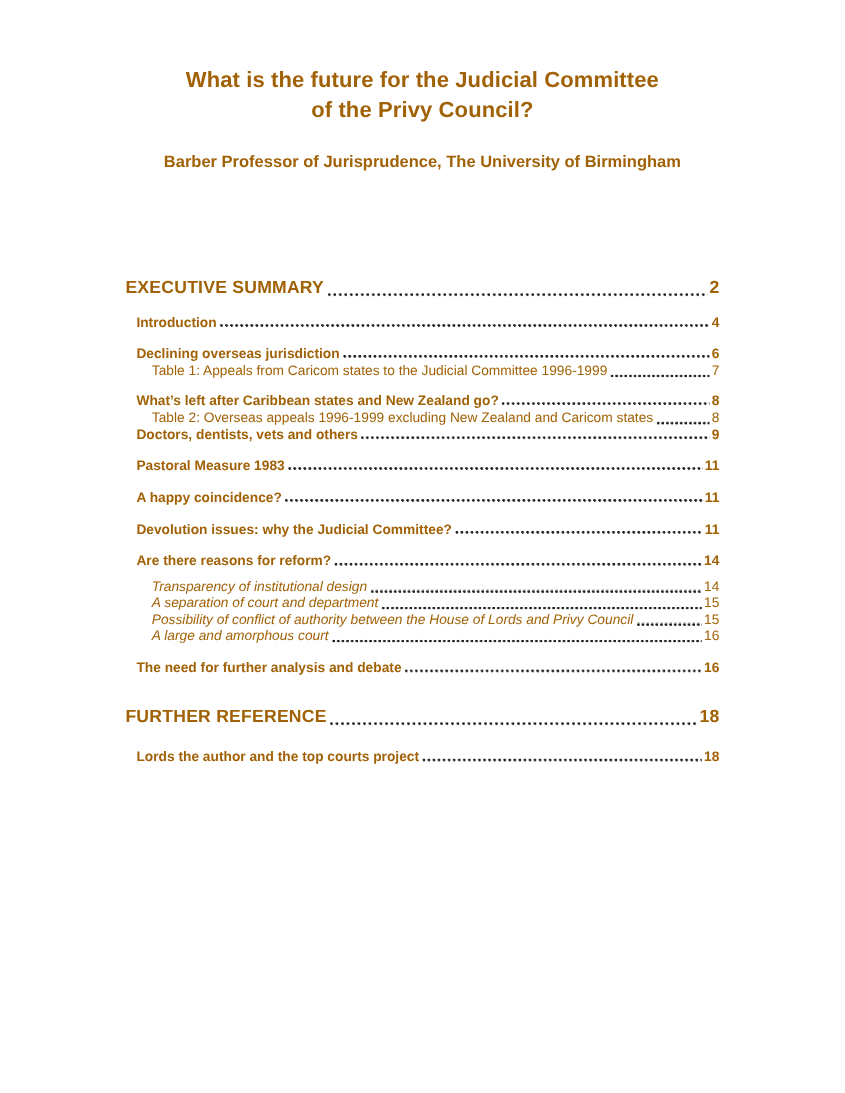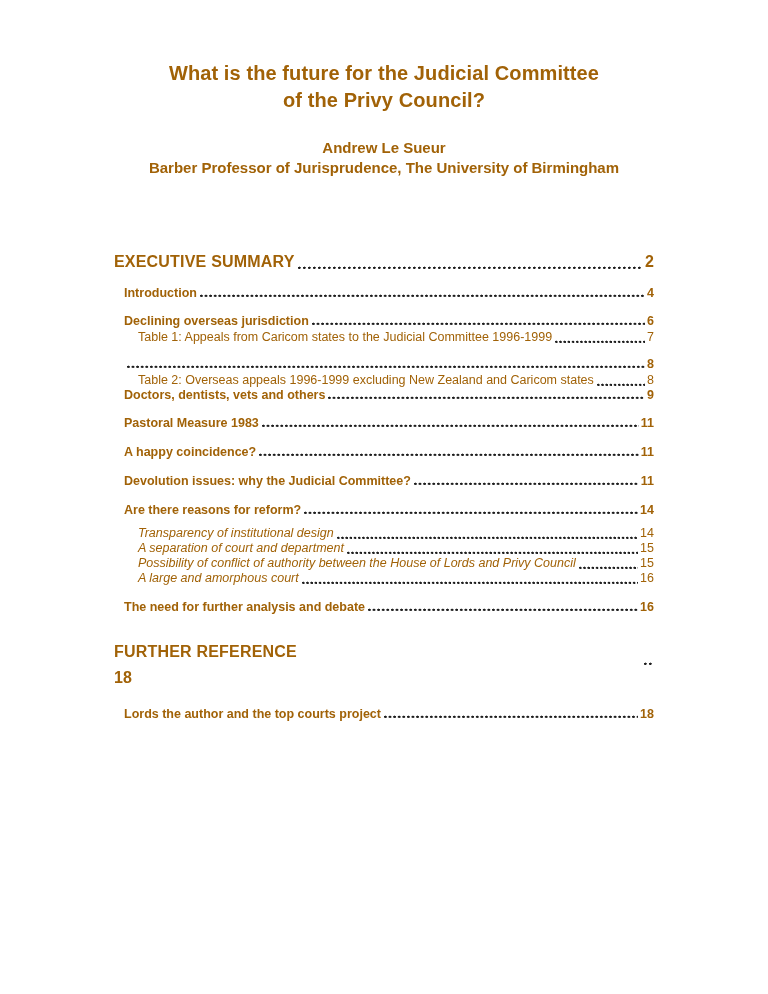--- a/index.html
+++ b/index.html
@@ -54,34 +54,33 @@
   .i .pg { font-style: normal; }
   .r .lead, .i .lead { height: 3px; background-size: 4.2px 3px; margin-bottom: 2px; }
   .mt0  { margin-top: 0; }
   .mt1  { margin-top: 9px; }
   .mt2  { margin-top: 2px; }
   .mt12 { margin-top: 12px; }
   .mt13 { margin-top: 0; }
   .mt14 { margin-top: 14px; }
   .mt15 { margin-top: 15px; }
   .mt19 { margin-top: 19px; }
-  .mt28 { margin-top: 28px; flex-direction: column; }
+  .mt28 { margin-top: 28px; }
 </style>
 </head>
 <body>
 
 <div class="page">
 
   <div class="title-block">
     <div>What is the future for the Judicial Committee</div>
     <div>of the Privy Council?</div>
   </div>
 
   <div class="author-block">
-    <div>Andrew Le Sueur</div>
     <div>Barber Professor of Jurisprudence, The University of Birmingham</div>
   </div>
 
   <div class="toc">
 
     <div class="row h1 mt0">
       <span class="lbl">EXECUTIVE SUMMARY</span>
       <span class="lead"></span>
       <span class="pg">2</span>
     </div>
@@ -98,20 +97,21 @@
       <span class="pg">6</span>
     </div>
 
     <div class="row r mt2">
       <span class="lbl">Table 1: Appeals from Caricom states to the Judicial Committee 1996-1999</span>
       <span class="lead"></span>
       <span class="pg">7</span>
     </div>
 
     <div class="row b mt12">
+      <span class="lbl">What’s left after Caribbean states and New Zealand go?</span>
       <span class="lead"></span>
       <span class="pg">8</span>
     </div>
 
     <div class="row r mt2">
       <span class="lbl">Table 2: Overseas appeals 1996-1999 excluding New Zealand and Caricom states</span>
       <span class="lead"></span>
       <span class="pg">8</span>
     </div>
 

